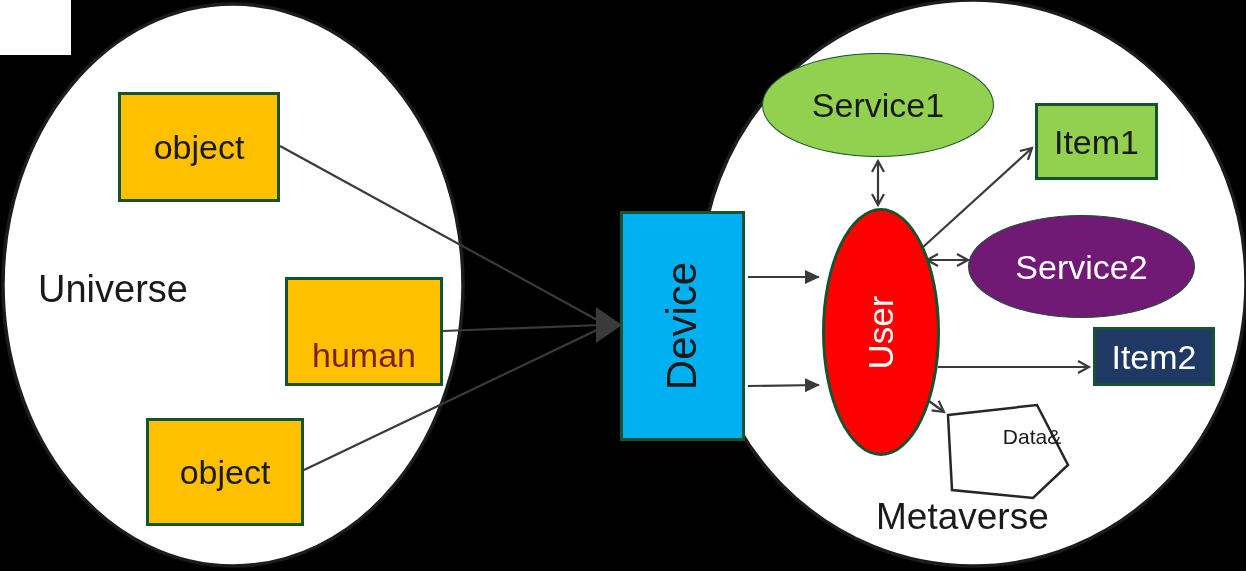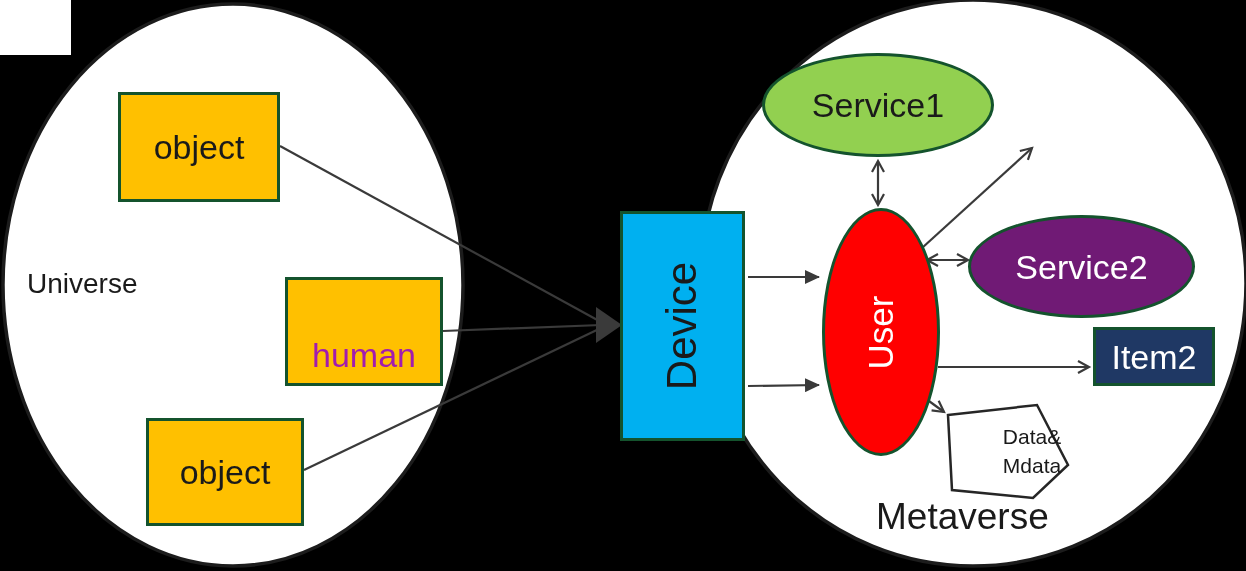--- a/index.html
+++ b/index.html
@@ -6,21 +6,21 @@
   .stage{
     position:relative;width:1246px;height:571px;background:#000;
     font-family:"Liberation Sans",sans-serif;overflow:hidden;
   }
   .stage svg{position:absolute;left:0;top:0;}
   .node{
     position:absolute;box-sizing:border-box;
     display:flex;align-items:center;justify-content:center;
   }
   .rect{border:3px solid #14532d;}
-  .oval{border:3px solid #14532d;border-radius:50%;}
+  .oval{border:1px solid #14532d;border-radius:50%;}
   .lbl{font-size:34px;color:#1a1a1a;white-space:nowrap;line-height:1;}
   .vert{transform:rotate(-90deg);}
   .float-label{position:absolute;color:#1a1a1a;white-space:nowrap;line-height:1;}
   .penta-text{
     position:absolute;text-align:center;font-size:21px;line-height:29px;color:#1a1a1a;
   }
   line{stroke:#3a3a3a;stroke-width:2.2;}
 </style>
 </head>
 <body>
@@ -57,50 +57,52 @@
     <line x1="918" y1="393" x2="944" y2="412" marker-end="url(#mOpen)"></line>
 
     <polygon points="948,415 1037,405 1068,465 1033,498 952,490" stroke="#262626" stroke-width="2.5" fill="#ffffff"></polygon>
   </svg>
 
   <div class="node rect" style="left: 118px; top: 92px; width: 162px; height: 110px; background-color: rgb(255, 192, 0);">
     <span class="lbl" style="color: rgb(26, 26, 26);">object</span>
   </div>
 
   <div class="node rect" style="left: 285px; top: 277px; width: 158px; height: 109px; background-color: rgb(255, 192, 0);">
-    <span class="lbl" style="color: #a21caf; margin-top: 46px;">human</span>
+    <span class="lbl" style="color: #7f1d1d; margin-top: 46px;">human</span>
   </div>
 
   <div class="node rect" style="left: 146px; top: 418px; width: 158px; height: 108px; background-color: rgb(255, 192, 0);">
     <span class="lbl" style="color: rgb(26, 26, 26);">object</span>
   </div>
 
-  <div class="float-label" style="left:27px;top:270px;font-size:28px;">Universe</div>
+  <div class="float-label" style="left:38px;top:270px;font-size:38px;">Universe</div>
 
   <div class="node rect" style="left: 620px; top: 211px; width: 125px; height: 230px; background-color: rgb(0, 176, 240);">
     <span class="lbl vert" style="font-size: 42px; color: rgb(26, 26, 26);">Device</span>
   </div>
 
   <div class="node oval" style="left: 762px; top: 53px; width: 232px; height: 104px; background-color: rgb(146, 208, 80);">
     <span class="lbl" style="color: rgb(26, 26, 26);">Service1</span>
   </div>
 
+  <div class="node rect" style="left: 1035px; top: 103px; width: 123px; height: 77px; background-color: rgb(146, 208, 80);">
+    <span class="lbl" style="color: rgb(26, 26, 26);">Item1</span>
+  </div>
 
   <div class="node oval" style="left: 968px; top: 215px; width: 227px; height: 103px; background-color: #701a75;">
     <span class="lbl" style="color: rgb(255, 255, 255);">Service2</span>
   </div>
 
   <div class="node rect" style="left: 1093px; top: 327px; width: 122px; height: 59px; background-color: rgb(31, 56, 100);">
     <span class="lbl" style="color: rgb(255, 255, 255);">Item2</span>
   </div>
 
   <div class="node oval" style="left: 822px; top: 208px; width: 118px; height: 248px; border-width: 3.5px; background-color: rgb(255, 0, 0);">
     <span class="lbl vert" style="font-size: 35px; color: rgb(255, 255, 255);">User</span>
   </div>
 
   <div class="penta-text" style="left: 952px; top: 422px; width: 110px; color: rgb(26, 26, 26); padding-left: 25px;">
     <div>Data&amp;</div>
-    <div>Mdata</div>
   </div>
 
   <div class="float-label" style="left:876px;top:498px;font-size:37px;">Metaverse</div>
 
 </div>
 
 </body></html>

